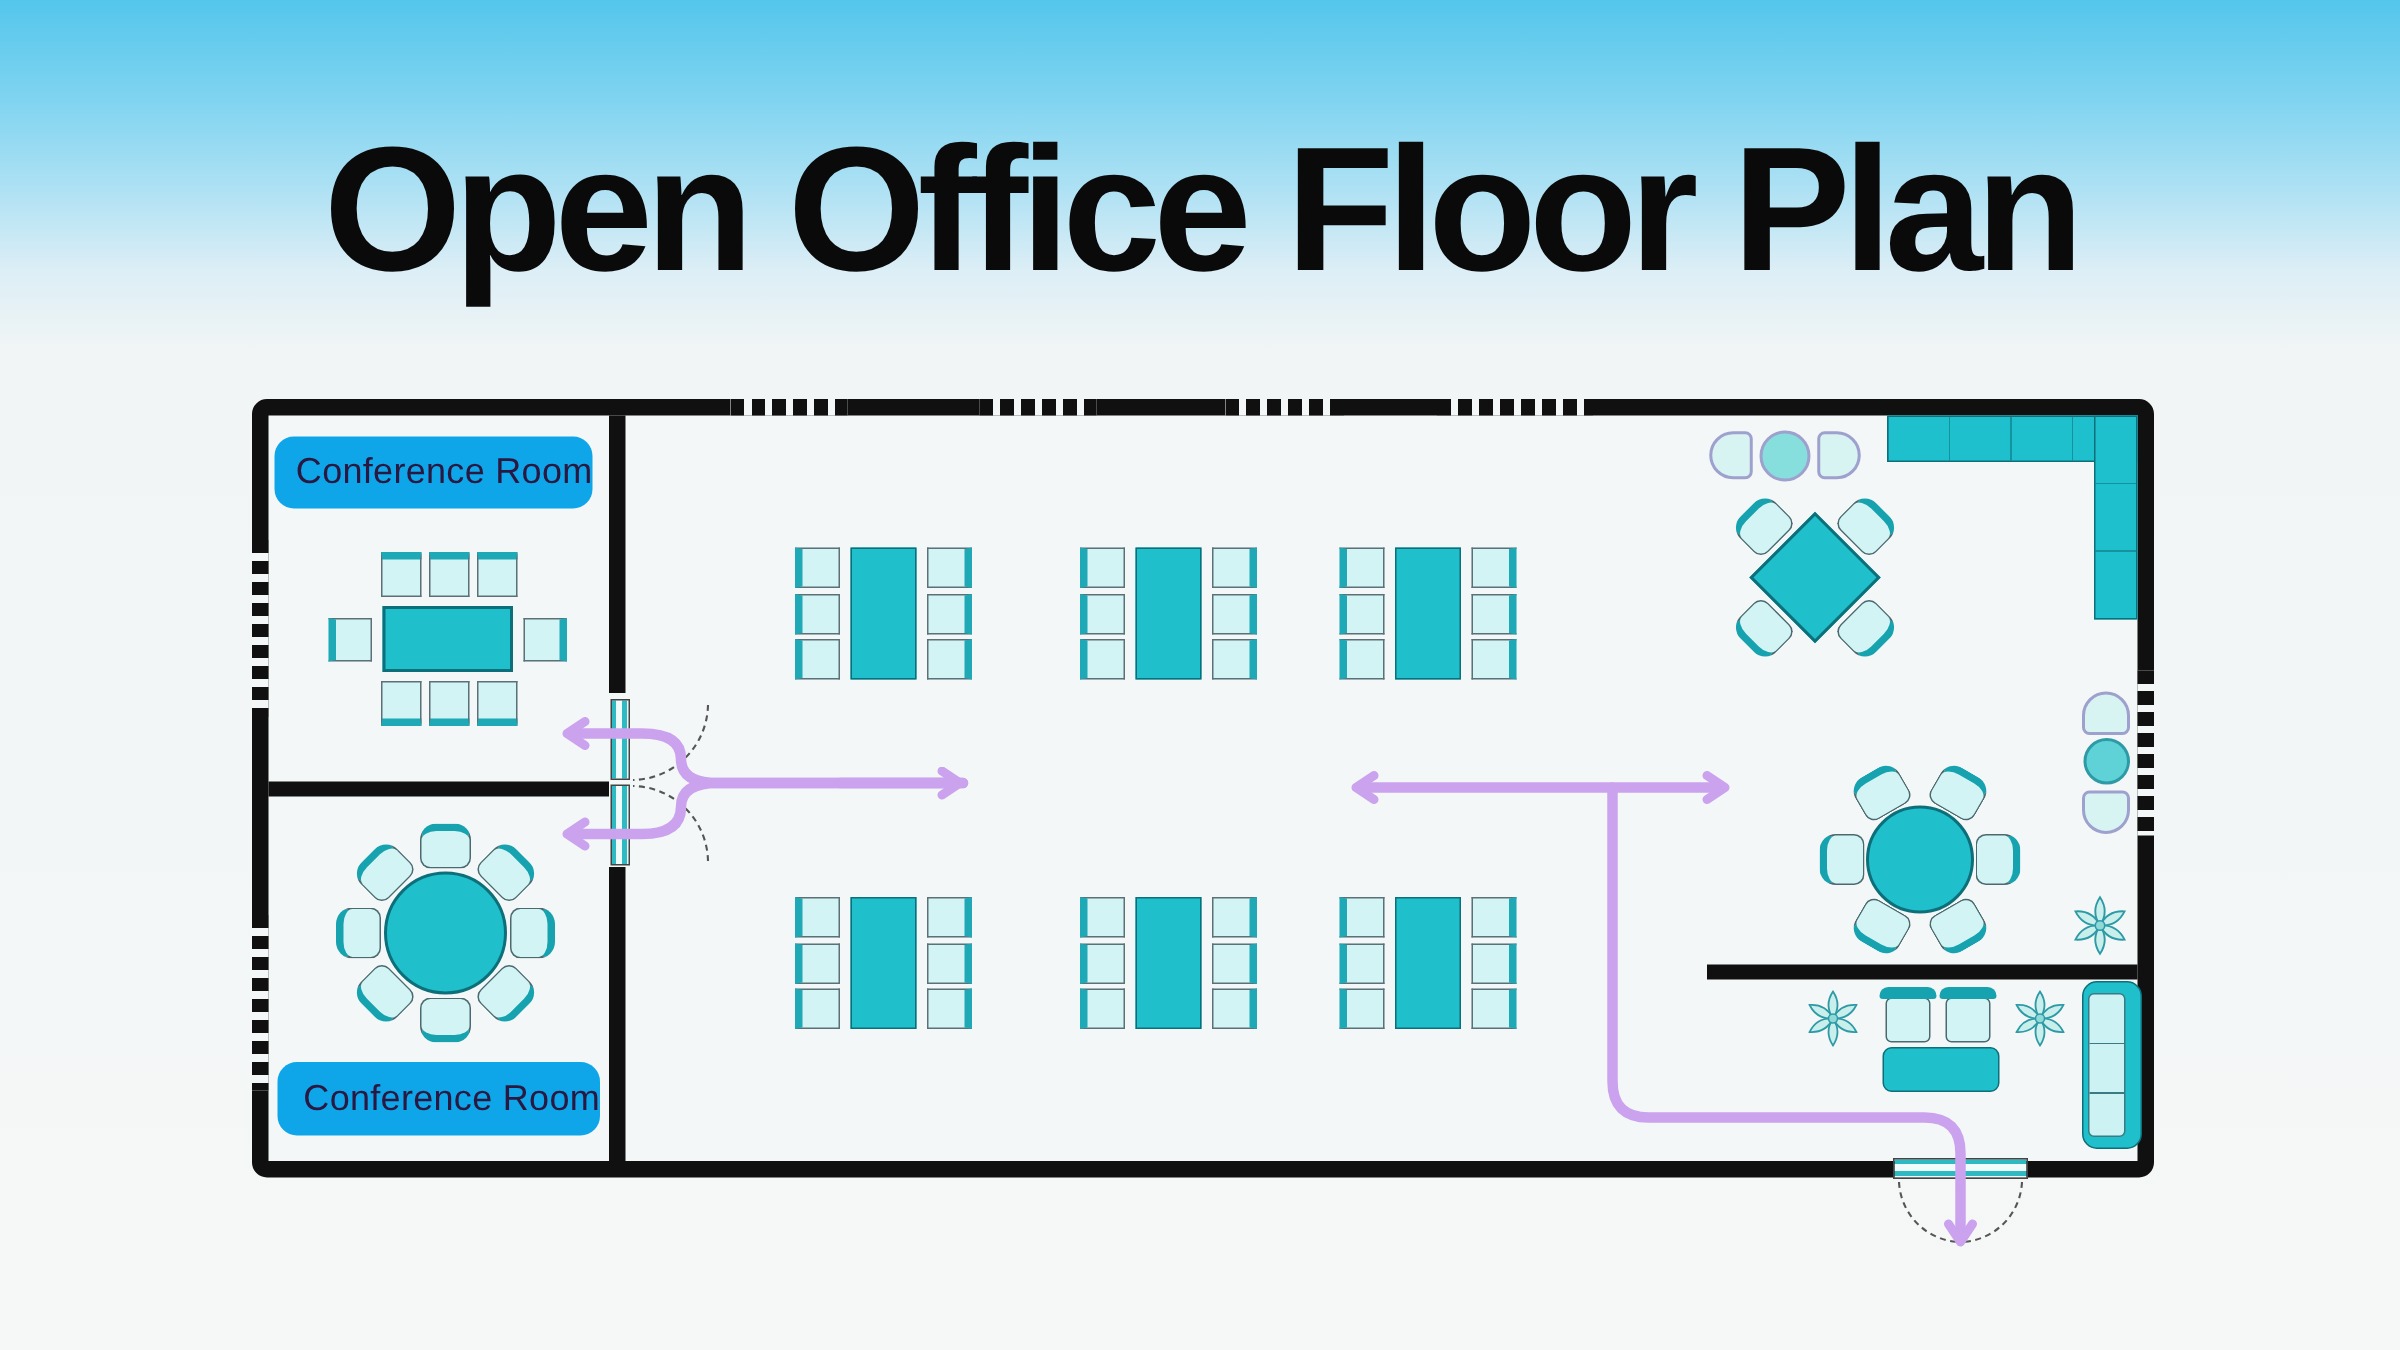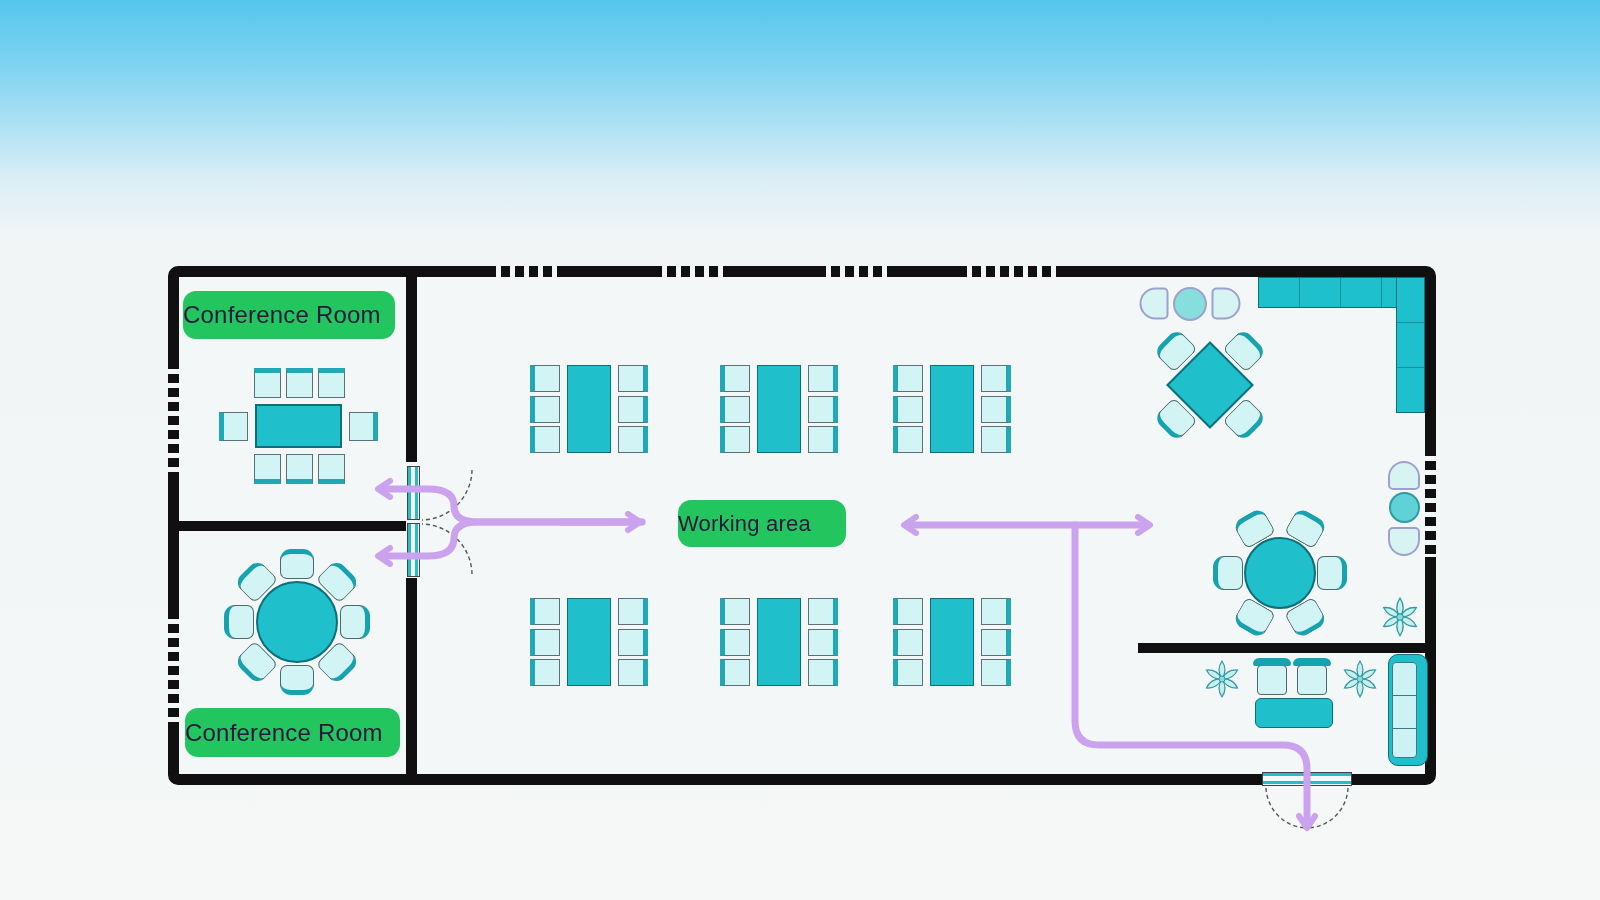--- a/index.html
+++ b/index.html
@@ -23,22 +23,22 @@
   }
   .wall{ position:absolute; background:#101010; }
 
   
   .win{ position:absolute; background:#F4F7F7; }
   .win.h{ height:11px; background-image:repeating-linear-gradient(90deg,#101010 0 9px,transparent 9px 14px); }
   .win.v{ width:11px;  background-image:repeating-linear-gradient(180deg,#101010 0 9px,transparent 9px 14px); }
 
   
   .pill{
-    position:absolute; background:#22c55e; color:#2A1840; border-radius:13px;
-    display:flex; align-items:center; justify-content:flex-start;
+    position:absolute; background:#0ea5e9; color:#2A1840; border-radius:13px;
+    display:flex; align-items:center; justify-content:flex-end;
     font-size:24px; letter-spacing:.2px;
   }
   .pill.small{ font-size:22px; }
 
   
   .cluster{ position:absolute; display:flex; gap:7px; height:88px; }
   .ccol{ display:flex; flex-direction:column; justify-content:space-between; }
   .cchair{ width:30px; height:27px; background:#D3F4F4; border:1.5px solid #5C7077; }
   .ccol.l .cchair{ border-left:5px solid #1FA8B5; }
   .ccol.r .cchair{ border-right:5px solid #1FA8B5; }
@@ -97,20 +97,21 @@
   }
   .door-h::after{ content:""; position:absolute; left:50%; top:0; bottom:0; width:1px; background:#444; }
 
   svg.overlay{ position:absolute; left:0; top:0; }
 </style>
 </head>
 <body>
 
 <div class="stage">
 
+  <div class="title">Open Office Floor Plan</div>
 
   <div class="plan"></div>
 
   <div class="win v" style="left:168px;top:360px;height:118px;"></div>
   <div class="win v" style="left:168px;top:610px;height:117px;"></div>
   <div class="win h" style="left:487px;top:266px;width:78px;"></div>
   <div class="win h" style="left:653px;top:266px;width:78px;"></div>
   <div class="win h" style="left:817px;top:266px;width:79px;"></div>
   <div class="win h" style="left:958px;top:266px;width:104px;"></div>
   <div class="win v" style="left:1425px;top:447px;height:110px;"></div>
@@ -234,23 +235,20 @@
         <div class="cchair"></div>
       </div>
     <div class="ctable"></div>
     <div class="ccol r">
         <div class="cchair"></div>
         <div class="cchair"></div>
         <div class="cchair"></div>
       </div>
   </div>
 
-  <div class="pill small" style="left:678px;top:500px;width:168px;height:47px;">
-    <span>Working area</span>
-  </div>
 
   <div class="counter h" style="left:1258px;top:277px;width:167px;height:31px;"></div>
   <div class="counter v" style="left:1396px;top:277px;width:29px;height:136px;"></div>
 
   <div class="bchair" style="left:1138px;top:289px;transform:rotate(-90deg);"></div>
   <div class="btable" style="left:1173px;top:287px;width:34px;height:34px;"></div>
   <div class="bchair" style="left:1210px;top:289px;transform:rotate(90deg);"></div>
 
   <div class="diamond" style="left:1179px;top:354px;"></div>
   <div class="spin" style="left:1210px;top:385px;transform:rotate(45deg);">

